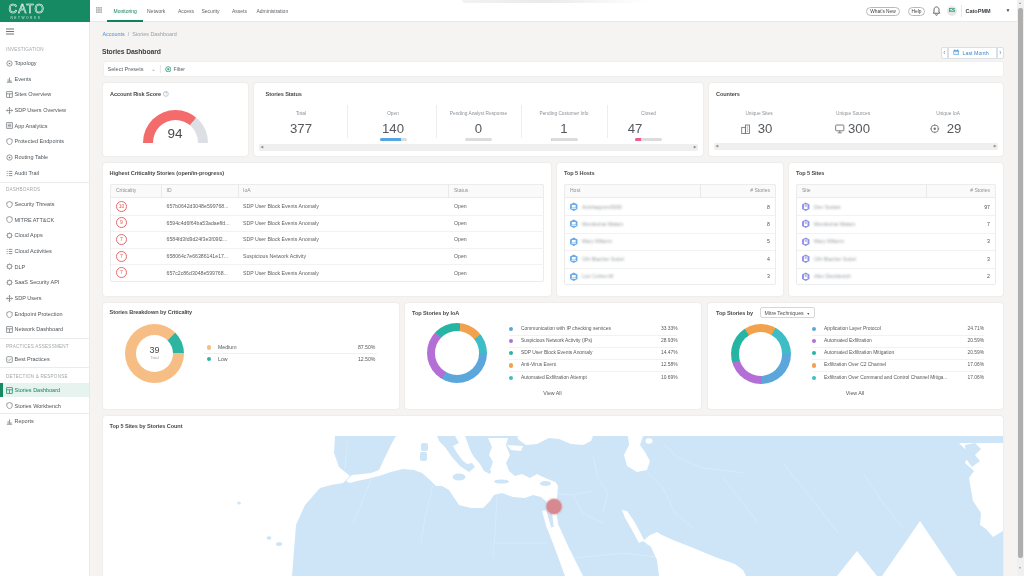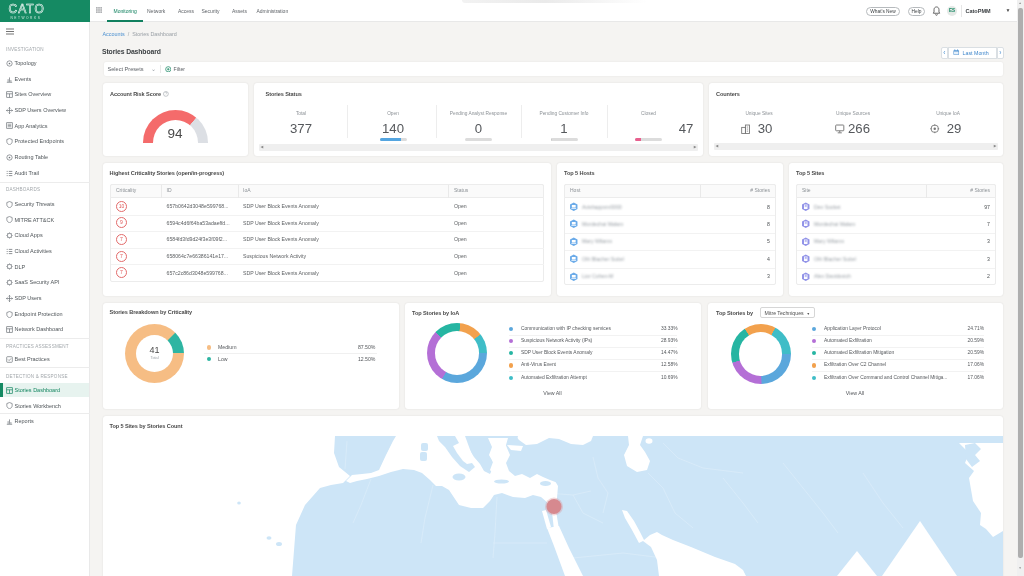--- a/index.html
+++ b/index.html
@@ -97,21 +97,21 @@
 <div class="t" style="left:478.5px;top:120.8px;font-size:13.2px;color:#55585c;font-weight:400;transform:translateX(-50%);">0</div>
 <div class="a" style="left:465.0px;top:137.8px;width:27px;height:3.2px;border-radius:2px;background:#dcdcdc;overflow:hidden;">
       <div style="position:absolute;left:0;top:0;height:3.2px;width:0.0px;background:#c9c9c9;"></div>
     </div>
 <div class="t" style="left:564px;top:111px;font-size:4.8px;color:#8c9196;font-weight:400;transform:translateX(-50%);">Pending Customer Info</div>
 <div class="t" style="left:564px;top:120.8px;font-size:13.2px;color:#55585c;font-weight:400;transform:translateX(-50%);">1</div>
 <div class="a" style="left:550.5px;top:137.8px;width:27px;height:3.2px;border-radius:2px;background:#dcdcdc;overflow:hidden;">
       <div style="position:absolute;left:0;top:0;height:3.2px;width:0.5px;background:#c9c9c9;"></div>
     </div>
 <div class="t" style="left:648.5px;top:111px;font-size:4.8px;color:#8c9196;font-weight:400;transform:translateX(-50%);">Closed</div>
-<div class="t" style="left:686px;top:120.8px;font-size:13.2px;color:#55585c;font-weight:400;transform:translateX(-50%);">47</div>
+<div class="t" style="left:635px;top:120.8px;font-size:13.2px;color:#55585c;font-weight:400;transform:translateX(-50%);">47</div>
 <div class="a" style="left:635.0px;top:137.8px;width:27px;height:3.2px;border-radius:2px;background:#dcdcdc;overflow:hidden;">
       <div style="position:absolute;left:0;top:0;height:3.2px;width:5.7px;background:#e85f8e;"></div>
     </div>
 <div class="a" style="left:347px;top:105px;width:1px;height:33px;background:#ededed;"></div>
 <div class="a" style="left:435.5px;top:105px;width:1px;height:33px;background:#ededed;"></div>
 <div class="a" style="left:521px;top:105px;width:1px;height:33px;background:#ededed;"></div>
 <div class="a" style="left:606.5px;top:105px;width:1px;height:33px;background:#ededed;"></div>
 <div class="a" style="left:259px;top:143.5px;width:439px;height:7px;background:#efefef;border-radius:1px;">
       <div style="position:absolute;left:1.5px;top:1.6px;font-size:3.6px;color:#8a8a8a;">◀</div>
       <div style="position:absolute;right:1.5px;top:1.6px;font-size:3.6px;color:#8a8a8a;">▶</div>
@@ -119,21 +119,21 @@
 <div class="card" style="left:709px;top:83px;width:294px;height:73px;"></div>
 <div class="t" style="left:716px;top:90.8px;font-size:5.6px;color:#4a4a4a;font-weight:700;letter-spacing:-0.1px;">Counters</div>
 <div class="t" style="left:759px;top:111px;font-size:4.8px;color:#8c9196;font-weight:400;transform:translateX(-50%);">Unique Sites</div>
 <div class="t" style="left:765px;top:120.8px;font-size:13.2px;color:#55585c;font-weight:400;transform:translateX(-50%);">30</div>
 <svg class="a" style="left:741px;top:124px" width="9.5" height="9.5" viewBox="0 0 14 14">
       <rect x="1" y="5" width="5.5" height="9" fill="none" stroke="#777" stroke-width="1.3"></rect>
       <rect x="6.5" y="1.5" width="6" height="12.5" fill="none" stroke="#777" stroke-width="1.3"></rect>
       <path d="M8.5 4.5h2M8.5 7.5h2M8.5 10.5h2" stroke="#777" stroke-width="1.1"></path>
     </svg>
 <div class="t" style="left:853px;top:111px;font-size:4.8px;color:#8c9196;font-weight:400;transform:translateX(-50%);">Unique Sources</div>
-<div class="t" style="left:859px;top:120.8px;font-size:13.2px;color:#55585c;font-weight:400;transform:translateX(-50%);">266</div>
+<div class="t" style="left:859px;top:120.8px;font-size:13.2px;color:#55585c;font-weight:400;transform:translateX(-50%);">300</div>
 <svg class="a" style="left:835px;top:124px" width="9.5" height="9.5" viewBox="0 0 14 14">
       <rect x="1" y="1.5" width="12" height="8.5" rx="1" fill="none" stroke="#777" stroke-width="1.4"></rect>
       <path d="M7 10v2.5M4 13h6" stroke="#777" stroke-width="1.4"></path>
     </svg>
 <div class="t" style="left:948px;top:111px;font-size:4.8px;color:#8c9196;font-weight:400;transform:translateX(-50%);">Unique IoA</div>
 <div class="t" style="left:954px;top:120.8px;font-size:13.2px;color:#55585c;font-weight:400;transform:translateX(-50%);">29</div>
 <svg class="a" style="left:930px;top:124px" width="9.5" height="9.5" viewBox="0 0 14 14">
       <circle cx="7" cy="7" r="5.5" fill="none" stroke="#777" stroke-width="1.3"></circle>
       <circle cx="7" cy="7" r="1.8" fill="#777"></circle>
       <path d="M7 0.5v2.5M7 11v2.5M0.5 7h2.5M11 7h2.5" stroke="#777" stroke-width="1.2"></path>
@@ -271,21 +271,21 @@
       <rect x="3.8" y="3.2" width="4.4" height="5.6" fill="#fff"></rect>
       <rect x="4.7" y="4.2" width="2.6" height="0.8" fill="#9193e8"></rect>
       <rect x="4.7" y="5.6" width="2.6" height="0.8" fill="#9193e8"></rect>
     </svg>
 <div class="t" style="left:814px;top:273.1px;font-size:5.2px;color:#4f4f4f;font-weight:400;"><span class="blur">Alex Davidovich</span></div>
 <div class="t" style="left:990px;top:273.1px;font-size:5.2px;color:#4f5356;font-weight:400;transform:translateX(-100%);">2</div>
 <div class="card" style="left:103px;top:302.5px;width:296px;height:106.5px;"></div>
 <div class="t" style="left:109.5px;top:309.3px;font-size:5.6px;color:#4a4a4a;font-weight:700;letter-spacing:-0.1px;">Stories Breakdown by Criticality</div>
 <div class="a" style="left:125.0px;top:324.0px;width:59.0px;height:59.0px;border-radius:50%;background:conic-gradient(from 90deg, #f6bd84 0deg 314.6deg, #2eb5a2 315.4deg 360deg);"></div>
 <div class="a" style="left:135.7px;top:334.7px;width:37.6px;height:37.6px;border-radius:50%;background:#fff;"></div>
-<div class="t" style="left:154.5px;top:344.5px;font-size:9px;color:#4a4a4a;font-weight:400;transform:translateX(-50%);">41</div>
+<div class="t" style="left:154.5px;top:344.5px;font-size:9px;color:#4a4a4a;font-weight:400;transform:translateX(-50%);">39</div>
 <div class="t" style="left:154.5px;top:355.5px;font-size:3.8px;color:#9aa0a6;font-weight:400;transform:translateX(-50%);">Total</div>
 <div class="a" style="left:206.7px;top:345.4px;width:4.4px;height:4.4px;border-radius:50%;background:#f6bd84;"></div>
 <div class="t" style="left:218px;top:344.40000000000003px;font-size:5.2px;color:#55585c;font-weight:400;">Medium</div>
 <div class="t" style="left:375.5px;top:344.40000000000003px;font-size:5.2px;color:#55585c;font-weight:400;transform:translateX(-100%);">87.50%</div>
 <div class="a" style="left:204px;top:353.3px;width:173px;height:1px;background:#f0f0f0;"></div>
 <div class="a" style="left:206.7px;top:356.9px;width:4.4px;height:4.4px;border-radius:50%;background:#2eb5a2;"></div>
 <div class="t" style="left:218px;top:355.90000000000003px;font-size:5.2px;color:#55585c;font-weight:400;">Low</div>
 <div class="t" style="left:375.5px;top:355.90000000000003px;font-size:5.2px;color:#55585c;font-weight:400;transform:translateX(-100%);">12.50%</div>
 <div class="card" style="left:405px;top:302.5px;width:296px;height:106.5px;"></div>
 <div class="t" style="left:412px;top:310.3px;font-size:5.6px;color:#4a4a4a;font-weight:700;letter-spacing:-0.1px;">Top Stories by IoA</div>

